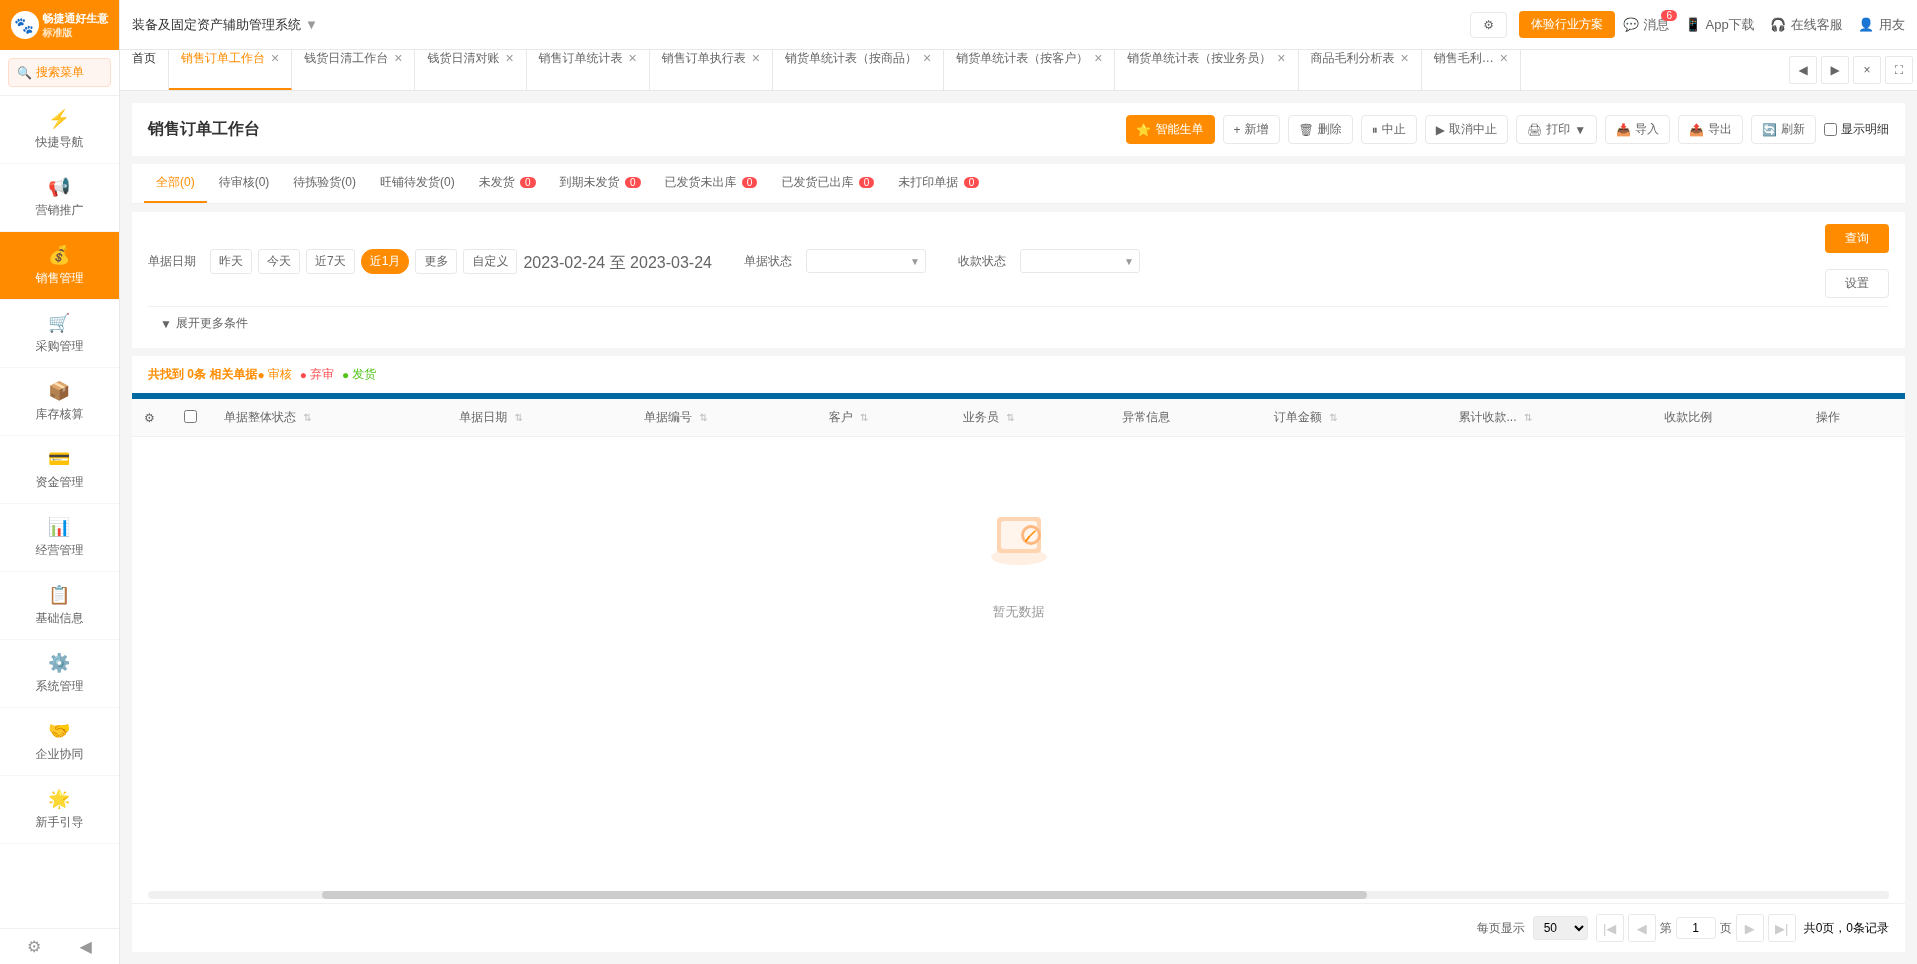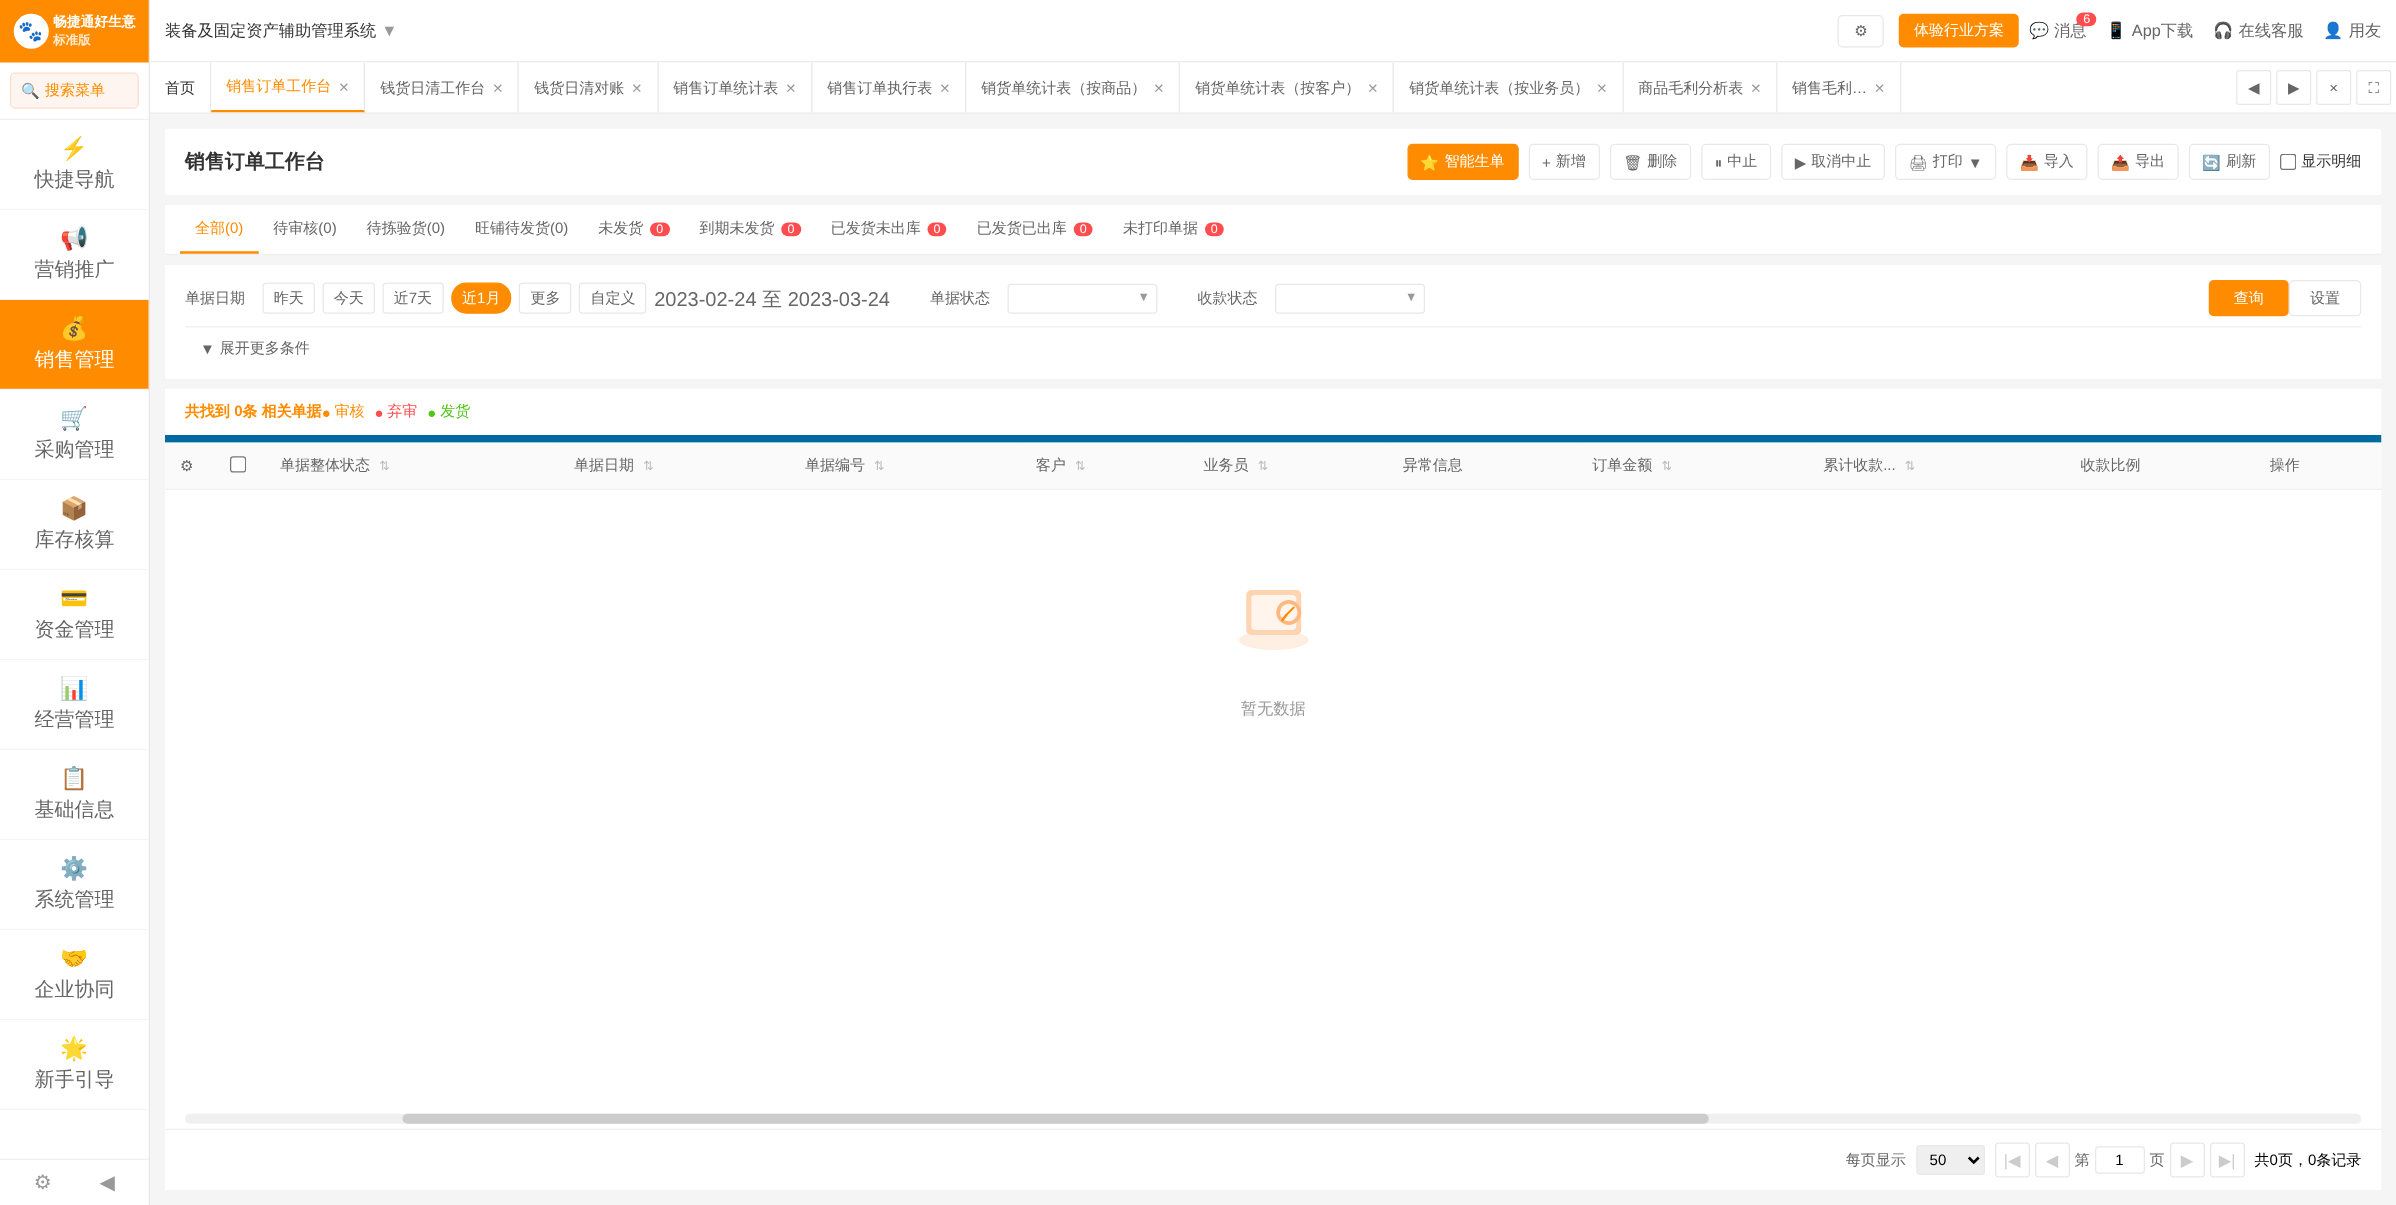--- a/index.html
+++ b/index.html
@@ -9,40 +9,40 @@
     .sidebar { width: 120px; background: #fff; display: flex; flex-direction: column; border-right: 1px solid #e8e8e8; flex-shrink: 0; }
     .sidebar-logo { background: #ff8c00; height: 50px; display: flex; align-items: center; justify-content: center; color: #fff; font-size: 13px; font-weight: bold; gap: 4px; }
     .sidebar-logo-icon { width: 28px; height: 28px; background: #fff; border-radius: 50%; display: flex; align-items: center; justify-content: center; color: #ff8c00; font-size: 16px; }
     .sidebar-logo-text { display: flex; flex-direction: column; font-size: 11px; line-height: 1.3; }
     .sidebar-search { padding: 8px; border-bottom: 1px solid #f0f0f0; }
     .sidebar-search-btn { width: 100%; background: #fff5f0; border: 1px solid #ffddcc; border-radius: 4px; padding: 5px 8px; color: #ff8c00; cursor: pointer; display: flex; align-items: center; gap: 4px; font-size: 12px; }
     .sidebar-menu { flex: 1; overflow-y: auto; }
     .sidebar-item { display: flex; flex-direction: column; align-items: center; padding: 12px 8px; cursor: pointer; border-bottom: 1px solid #f5f5f5; color: #666; transition: all 0.2s; }
     .sidebar-item.active { background: #ff8c00; color: #fff; }
     .sidebar-item-icon { font-size: 18px; margin-bottom: 4px; }
-    .sidebar-item-label { font-size: 16px; }
+    .sidebar-item-label { font-size: 12px; }
     .sidebar-bottom { padding: 8px; display: flex; justify-content: space-around; border-top: 1px solid #f0f0f0; }
     .sidebar-bottom-btn { color: #999; cursor: pointer; font-size: 16px; }
 
     
     .main { flex: 1; display: flex; flex-direction: column; overflow: hidden; }
 
     
     .topbar { height: 50px; background: #fff; border-bottom: 1px solid #e8e8e8; display: flex; align-items: center; padding: 0 12px; gap: 8px; }
     .topbar-title { flex: 1; color: #333; font-size: 13px; display: flex; align-items: center; gap: 4px; }
     .topbar-title-text { font-size: 13px; }
     .topbar-dropdown { color: #999; }
     .topbar-btn { background: #ff8c00; color: #fff; border: none; border-radius: 4px; padding: 5px 12px; cursor: pointer; font-size: 12px; }
     .topbar-icons { display: flex; align-items: center; gap: 16px; color: #666; font-size: 13px; }
     .topbar-icon-item { display: flex; align-items: center; gap: 4px; cursor: pointer; position: relative; }
     .badge { background: #ff4d4f; color: #fff; border-radius: 10px; font-size: 10px; padding: 0 4px; position: absolute; top: -6px; right: -8px; min-width: 16px; text-align: center; }
 
     
     .tabbar { background: #fff; border-bottom: 1px solid #e8e8e8; display: flex; align-items: center; overflow: hidden; }
-    .tab { display: flex; align-items: center; padding: 0 12px; height: 40px; border-right: 1px solid #e8e8e8; cursor: pointer; white-space: nowrap; color: #666; font-size: 12px; flex-shrink: 0; }
+    .tab { display: flex; padding: 0 12px; height: 40px; border-right: 1px solid #e8e8e8; cursor: pointer; white-space: nowrap; color: #666; font-size: 12px; flex-shrink: 0; }
     .tab.home { background: #fff; color: #333; }
     .tab.active { background: #fff; color: #ff8c00; border-bottom: 2px solid #ff8c00; }
     .tab-close { margin-left: 6px; color: #999; font-size: 14px; }
     .tabbar-actions { display: flex; align-items: center; margin-left: auto; gap: 4px; padding-right: 4px; }
     .tabbar-action-btn { width: 28px; height: 28px; display: flex; align-items: center; justify-content: center; cursor: pointer; color: #666; border: 1px solid #e8e8e8; border-radius: 2px; }
 
     
     .content { flex: 1; overflow: auto; background: #f5f5f5; padding: 12px; display: flex; flex-direction: column; gap: 0; }
 
     
@@ -371,21 +371,21 @@
         </div>
 
         <span class="filter-label" style="margin-left:20px;">收款状态</span>
         <div class="filter-select-wrap">
           <select class="filter-select">
             <option value=""></option>
           </select>
           <span class="filter-select-arrow">▼</span>
         </div>
 
-        <div style="margin-left:auto;display:flex;flex-direction:row;gap:0;">
+        <div style="margin-left:auto;display:flex;flex-direction:column;gap:16px;">
           <button class="query-btn">查询</button>
           <button class="set-btn">设置</button>
         </div>
       </div>
 
       <div style="text-align:center;border-top:1px solid #f0f0f0;padding-top:4px;">
         <span class="expand-btn">
           <span>▼</span>
           <span>展开更多条件</span>
         </span>

